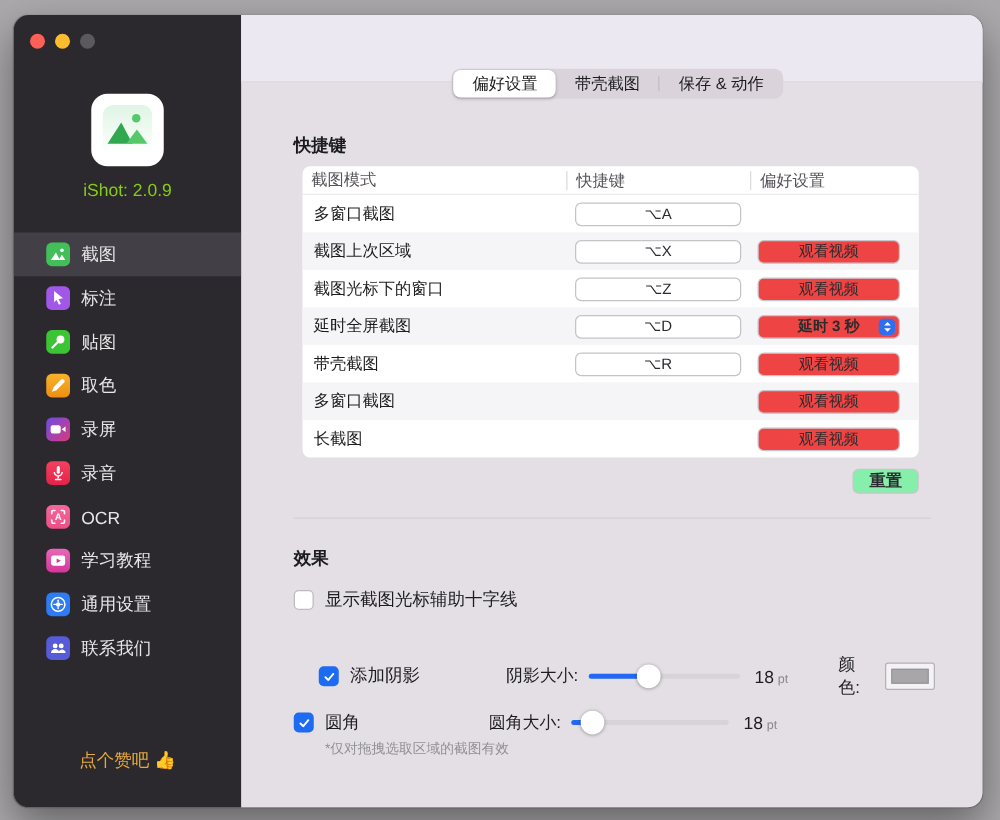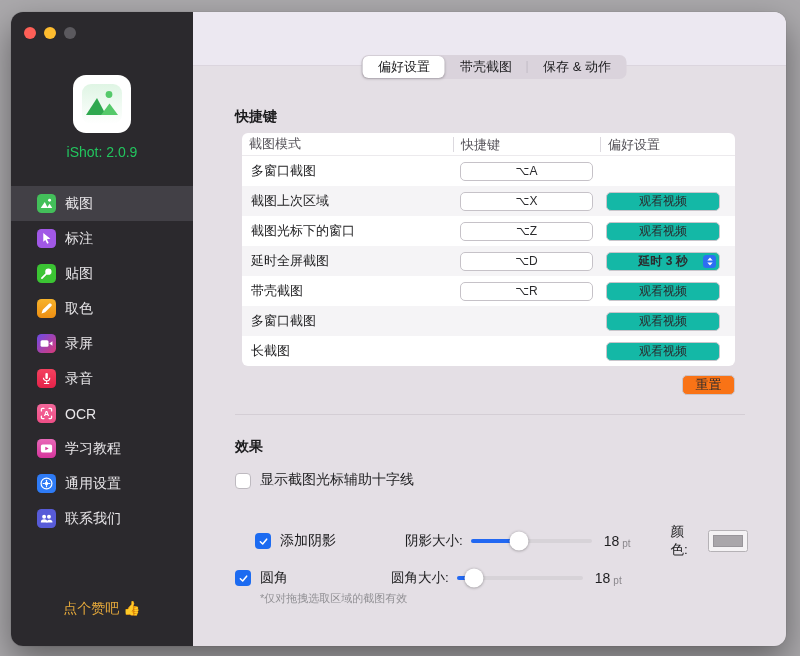--- a/index.html
+++ b/index.html
@@ -15,21 +15,21 @@
     box-shadow:0 14px 34px rgba(0,0,0,.42), 0 0 1px rgba(0,0,0,.4);
   }
   
   .sidebar { width:182px; flex-shrink:0; background:#2B292D; position:relative; }
   .traffic { position:absolute; top:15px; left:13px; display:flex; gap:8px; }
   .tl { width:12px; height:12px; border-radius:50%; display:inline-block; }
   .tl.red { background:#FE5F57; } .tl.yellow { background:#FEBC2F; } .tl.gray { background:#5B595E; }
   .app-block { position:absolute; top:63px; left:0; right:0; text-align:center; }
   .app-icon { width:58px; height:58px; border-radius:13px; background:#fff; margin:0 auto;
     display:flex; align-items:center; justify-content:center; }
-  .app-version { margin-top:11px; color:#22c55e; font-size:14px; }
+  .app-version { margin-top:11px; color:#84cc16; font-size:14px; }
   .menu { position:absolute; top:174px; left:0; right:0; }
   .menu-item { height:35px; display:flex; align-items:center; padding-left:26px;
     color:#E8E6E9; font-size:14px; cursor:default; }
   .menu-item.selected { background:#424046; }
   .mi-icon { width:19px; height:19px; border-radius:4.5px; margin-right:9px; flex-shrink:0;
     display:flex; align-items:center; justify-content:center; }
   .mi-icon svg { width:17px; height:17px; }
   .ic-shot     { background:#43BF5A; }
   .ic-annotate { background:#A158E6; }
   .ic-pin      { background:#3BC433; }
@@ -60,34 +60,34 @@
   .thead .hc { padding-left:7px; }
   .hc1 { width:211px; } .hc2 { width:147px; } .hc3 { flex:1; }
   .thead .hc2, .thead .hc3 { border-left:1px solid #DCD9DF; height:15px; line-height:15px; }
   .trow { display:flex; height:30px; align-items:center; font-size:13px; color:#1D1D1F; }
   .trow.alt { background:#F5F4F6; }
   .tc1 { width:211px; padding-left:9px; } 
   .tc2 { width:147px; display:flex; justify-content:center; }
   .tc3 { flex:1; display:flex; }
   .key-box { width:133px; height:19px; background:#fff; border:1px solid #C6C2C8; border-radius:5px;
     font-size:12px; color:#2B2B2E; display:flex; align-items:center; justify-content:center; }
-  .video-btn, .dropdown { width:114px; height:19px; margin-left:6px; background:#14b8a6;
+  .video-btn, .dropdown { width:114px; height:19px; margin-left:6px; background:#ef4444;
     border:1px solid #C9C5CB; border-radius:5px; font-size:12px; color:#2B2B2E;
     display:flex; align-items:center; justify-content:center; font-family:inherit; }
   .dropdown { position:relative;font-weight:bold; }
   .stepper { position:absolute; right:3px; top:2.5px; width:13px; height:13px; background:#2D6FF2;
     border-radius:3.5px; display:flex; align-items:center; justify-content:center; }
   .reset-row { width:500px; display:flex; justify-content:flex-end; margin-top:9px; }
-  .btn-reset { min-width:53px; height:20px; padding:0 10px; background:#f97316; border:1px solid #C9C5CB;
-    border-radius:5px; font-size:13px; color:#2B2B2E; font-family:inherit; }
+  .btn-reset { min-width:53px; height:20px; padding:0 10px; background:#86efac; border:1px solid #C9C5CB;
+    border-radius:5px; font-size:13px; color:#2B2B2E; font-family:inherit;font-weight:bold; }
   .divider { border:none; border-top:1px solid #D4CED5; margin:19px 0 0 0; width:510px; }
   
   .fx-title { margin-top:23px; }
   .fx-row { display:flex; align-items:center; }
-  .fx-row.r1 { margin-top:15px;align-items:flex-end; }
+  .fx-row.r1 { margin-top:15px; }
   .fx-row.r2 { margin-top:34px;padding-left:20px; }
   .fx-row.r3 { margin-top:10px; }
   .checkbox { width:16px; height:16px; border-radius:4px; margin-right:9px; flex-shrink:0;
     display:flex; align-items:center; justify-content:center; }
   .checkbox.on { background:#1C6BF1; }
   .checkbox.off { background:#fff; border:1px solid #BEBAC0; }
   .fx-label { font-size:14px; color:#1D1D1F; }
   .fx-left { width:156px; display:flex; align-items:center; position:relative; }
   .note { position:absolute; top:22px; left:25px; font-size:11px; color:#919094; white-space:nowrap; }
   .slider-label { font-size:13.5px; color:#1D1D1F; margin-right:8px; white-space:nowrap; }

